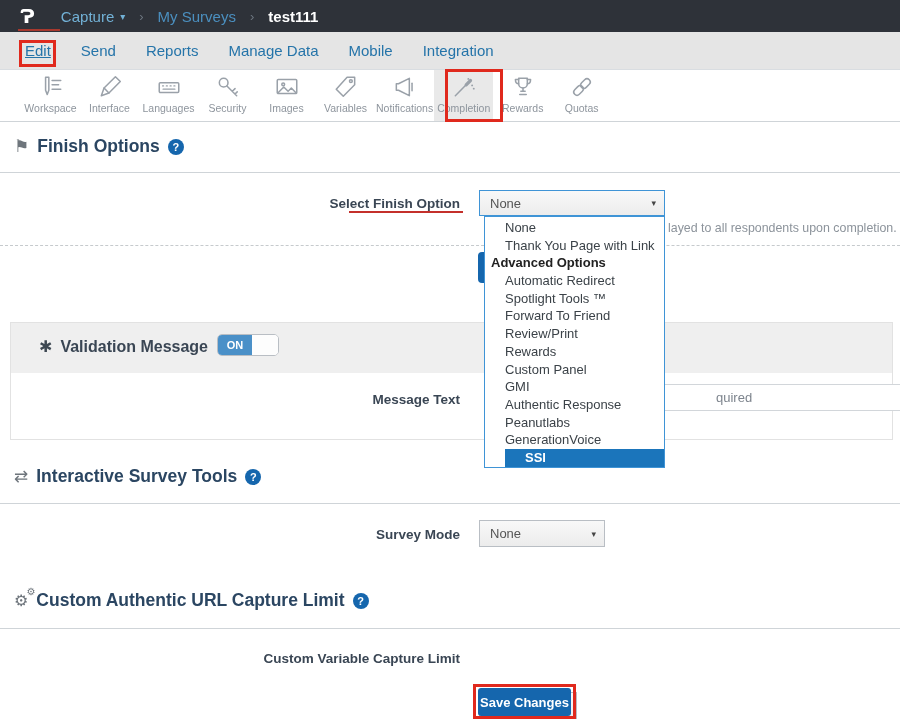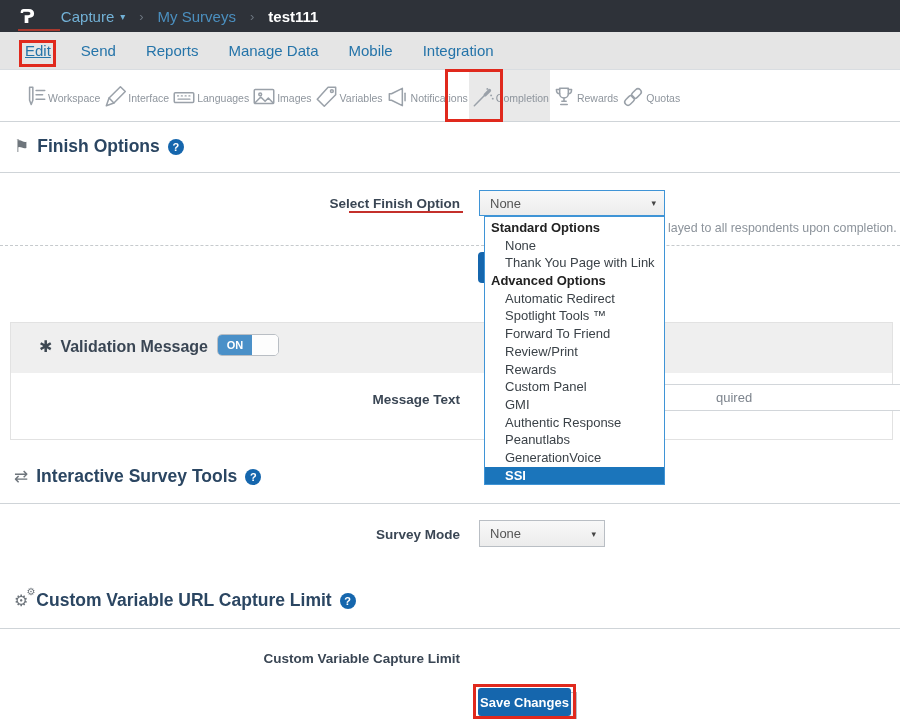--- a/index.html
+++ b/index.html
@@ -18,21 +18,21 @@
   .topbar-redline { position:absolute; left:18px; top:29px; width:42px; height:2px; background:#a8392e; }
 
   
   .tabbar { position:absolute; left:0; top:32px; width:900px; height:38px; background:#e5e5e5; border-bottom:1px solid #d9dde1; display:flex; align-items:center; gap:30px; padding-left:25px; }
   .tab { color:#2574a9; font-size:15px; cursor:pointer; }
   .tab.active { text-decoration:underline; }
   .tab-annotation { position:absolute; left:19px; top:8px; width:37px; height:27px; border:3px solid #e0291d; pointer-events:none; }
 
   
   .icontoolbar { position:absolute; left:0; top:70px; width:900px; height:52px; background:#fff; border-bottom:1px solid #cfd4d8; display:flex; padding-left:21px; }
-  .tool { min-width:59px; padding:3px 1px 0 1px; display:flex; flex-direction:row; align-items:center; cursor:pointer; }
+  .tool { min-width:59px; padding:3px 1px 0 1px; display:flex; flex-direction:column; align-items:center; cursor:pointer; }
   .tool .ticon { height:28px; display:flex; align-items:center; justify-content:center; }
   .tool .tlabel { font-size:10.5px; color:#8e959d; margin-top:1px; white-space:nowrap; }
   .tool.active { background:#e9e9e9; }
   .completion-annotation { position:absolute; left:445px; top:-1px; width:58px; height:53px; border:3px solid #e0291d; pointer-events:none; }
 
   
   .section-title { position:absolute; left:14px; display:flex; align-items:center; gap:8px; }
   .section-title .sicon { color:#6e757c; font-size:17px; }
   .section-title .stext { color:#2b4662; font-size:17.5px; font-weight:bold; }
   .help { width:16px; height:16px; border-radius:50%; background:#1566ad; color:#fff; font-size:11px; font-weight:bold; display:flex; align-items:center; justify-content:center; cursor:pointer; }
@@ -45,21 +45,21 @@
   .select .arrow { position:absolute; right:8px; font-size:9px; color:#444; }
   .select.focused { border:1px solid #3f94d6; }
   .red-underline { position:absolute; height:2px; background:#c4302b; }
 
   .helper-text { position:absolute; left:668px; top:221px; font-size:12.4px; color:#8c939b; }
 
   
   .dd-panel { position:absolute; left:484px; top:216px; width:181px; background:#fff; border:1px solid #3f94d6; z-index:20; padding-top:2px; }
   .dd-item { height:17.7px; line-height:17.7px; font-size:13px; color:#3b4248; padding-left:20px; white-space:nowrap; cursor:pointer; }
   .dd-item.group { font-weight:bold; color:#222; padding-left:6px; }
-  .dd-item.selected { background:#1b75bb; color:#fff; font-weight:600; }
+  .dd-item.selected { background:#1b75bb; color:#fff; font-weight:600;margin-left:20px; }
 
   .obscured-btn { position:absolute; left:478px; top:252px; width:90px; height:31px; background:#1566ad; border-radius:4px; z-index:5; }
 
   
   .val-panel { position:absolute; left:10px; top:322px; width:883px; height:118px; border:1px solid #e2e2e2; background:#fff; }
   .val-header { position:absolute; left:0; top:0; width:100%; height:50px; background:#efefef; }
   .val-title { position:absolute; left:28px; top:14px; display:flex; align-items:center; gap:8px; }
   .val-title .aster { color:#3d4852; font-size:16px; }
   .val-title .vtext { color:#3a4654; font-size:16px; font-weight:bold; }
   .toggle { position:absolute; left:206px; top:11px; width:62px; height:22px; border:1px solid #b9bec4; border-radius:5px; overflow:hidden; display:flex; cursor:pointer; background:#fff; }
@@ -128,20 +128,29 @@
         <svg class="ticon-svg" width="26" height="26" viewBox="0 0 24 24">
             <rect x="3" y="8" width="18" height="9" rx="1"></rect>
             <path d="M6 11h1M9.5 11h1M13 11h1M16.5 11h1M6.5 14h11" stroke-width="1.1"></path>
           </svg>
       </span>
       <span class="tlabel">Languages</span>
     </div>
     <div class="tool">
       <span class="ticon">
         <svg class="ticon-svg" width="26" height="26" viewBox="0 0 24 24">
+            <circle cx="8" cy="8" r="4"></circle>
+            <path d="M11 11l9 9M16 16l2.5-2.5M18.5 18.5l2-2"></path>
+          </svg>
+      </span>
+      <span class="tlabel">Security</span>
+    </div>
+    <div class="tool">
+      <span class="ticon">
+        <svg class="ticon-svg" width="26" height="26" viewBox="0 0 24 24">
             <rect x="3" y="5" width="18" height="13" rx="1"></rect>
             <path d="M4 17l5-5 4 4 3-3 4 4"></path>
             <circle cx="8.5" cy="9.5" r="1.3"></circle>
           </svg>
       </span>
       <span class="tlabel">Images</span>
     </div>
     <div class="tool">
       <span class="ticon">
         <svg class="ticon-svg" width="26" height="26" viewBox="0 0 24 24">
@@ -207,21 +216,20 @@
   <span class="helper-text">layed to all respondents upon completion.</span>
   <div class="hr-dashed" style="top:245px;"></div>
   <div class="obscured-btn"></div>
 
   <div class="select focused" style="left:479px; top:190px; width:186px; height:26px; z-index:21;">
     <span>None</span>
     <span class="arrow">▾</span>
   </div>
 
   <div class="dd-panel">
-    <div class="dd-item group">Standard Options</div>
     <div class="dd-item">None</div>
     <div class="dd-item">Thank You Page with Link</div>
     <div class="dd-item group">Advanced Options</div>
     <div class="dd-item">Automatic Redirect</div>
     <div class="dd-item">Spotlight Tools ™</div>
     <div class="dd-item">Forward To Friend</div>
     <div class="dd-item">Review/Print</div>
     <div class="dd-item">Rewards</div>
     <div class="dd-item">Custom Panel</div>
     <div class="dd-item">GMI</div>
@@ -256,21 +264,21 @@
   <div class="hr" style="top:503px;"></div>
 
   <span class="form-label" style="top:527px;">Survey Mode</span>
   <div class="select" style="left:479px; top:520px; width:126px; height:27px;">
     <span>None</span>
     <span class="arrow">▾</span>
   </div>
 
   <div class="section-title" style="top:590px;">
     <span class="gears-icon"><span>⚙</span><span class="small-gear">⚙</span></span>
-    <span class="stext">Custom Variable URL Capture Limit</span>
+    <span class="stext">Custom Authentic URL Capture Limit</span>
     <span class="help">?</span>
   </div>
   <div class="hr" style="top:628px;"></div>
 
   <span class="form-label" style="top:651px;">Custom Variable Capture Limit</span>
   <div class="select" style="left:479px; top:644px; width:98px; height:27px;margin-top:48px;">
     <span>-- Select --</span>
     <span class="arrow">▾</span>
   </div>
 

